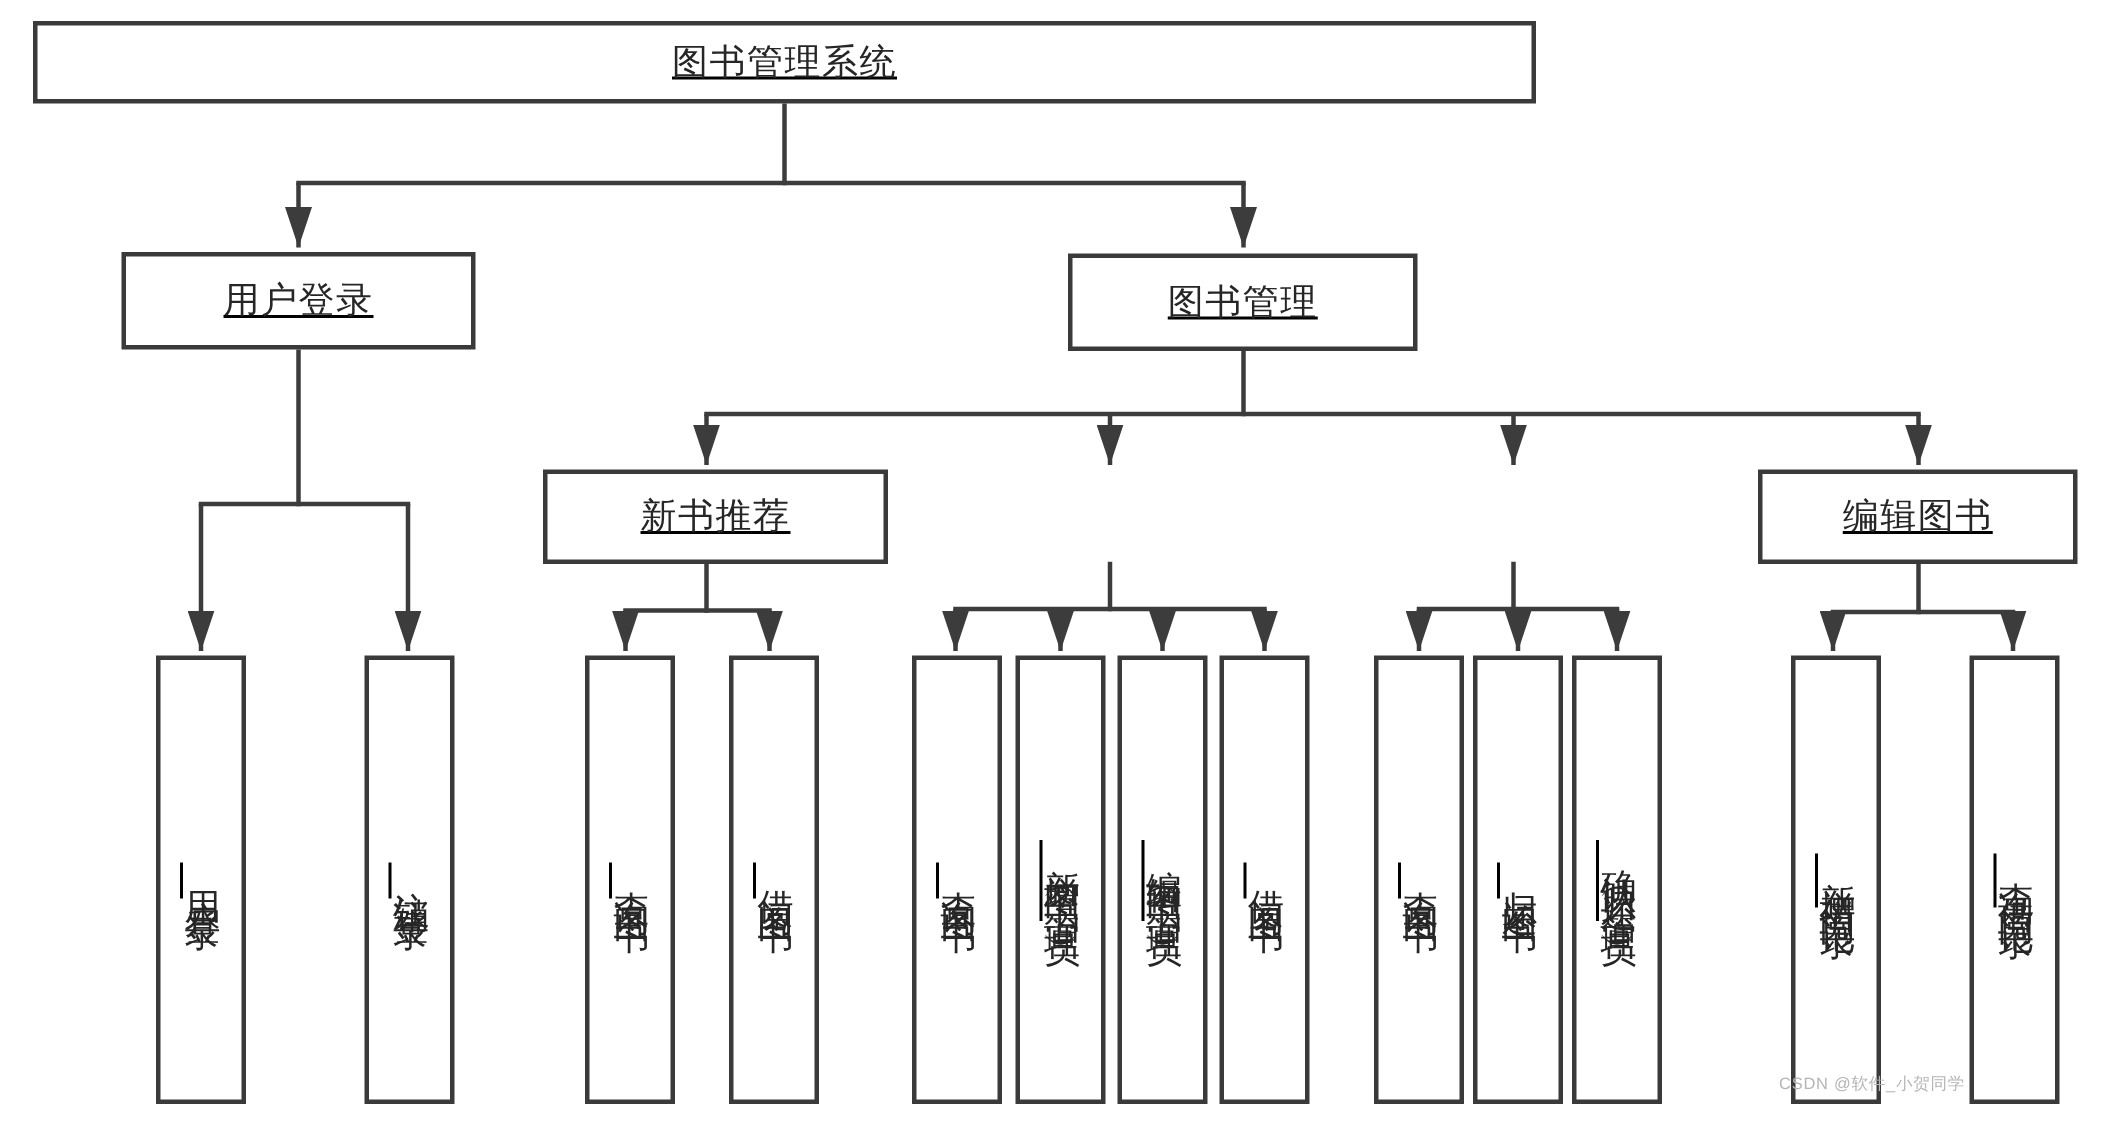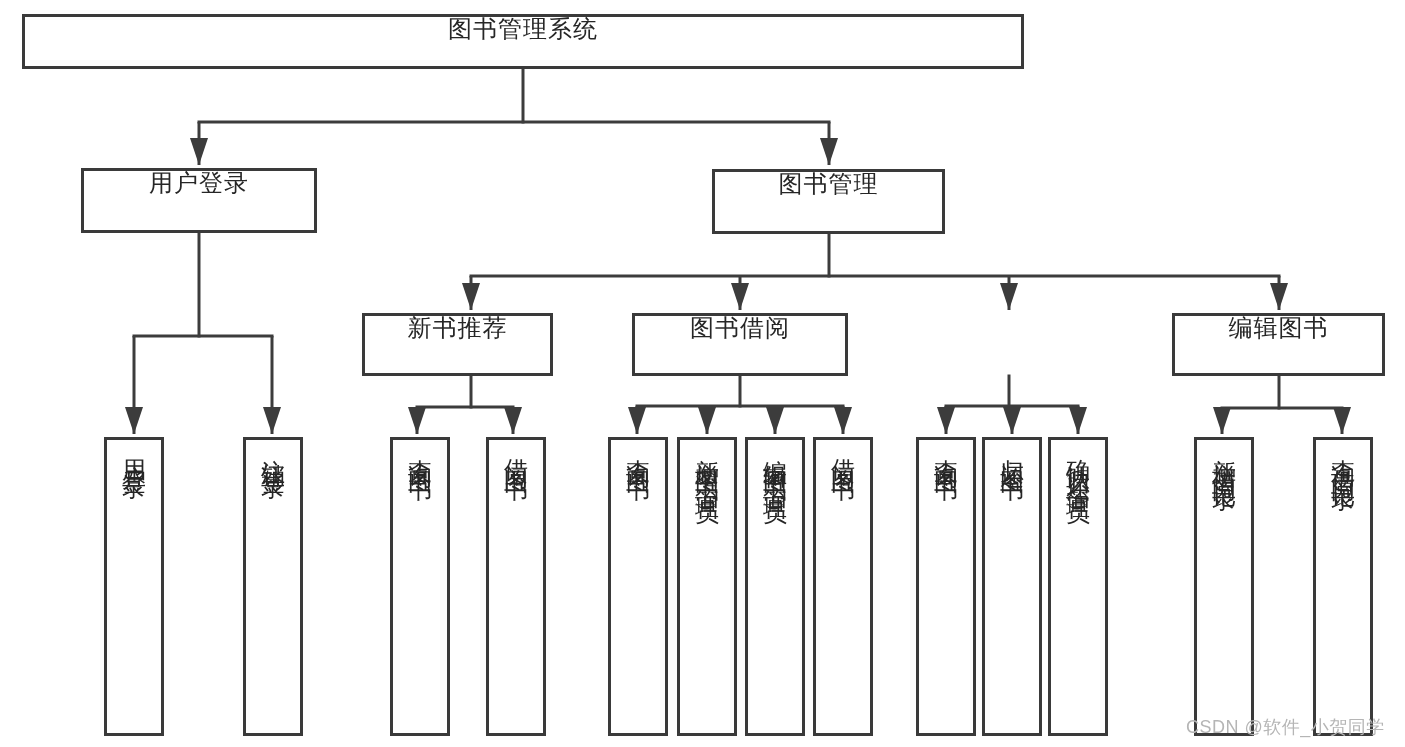--- a/index.html
+++ b/index.html
@@ -19,35 +19,35 @@
   }
   svg.connectors{position:absolute;left:0;top:0;width:1405px;height:747px;}
   svg.connectors path{stroke:var(--line);stroke-width:3;fill:none;}
   svg.connectors path.rail,svg.connectors path.stub{stroke-linecap:square;}
   #arrowhead path{fill:var(--line);stroke:none;}
   .node{
     position:absolute;
     box-sizing:border-box;
     background:var(--background);
     border:3px solid var(--border);
-    display:flex;align-items:flex-start;justify-content:center;
+    display:flex;align-items:center;justify-content:center;text-decoration:underline;
   }
   .hlabel{
     font-size:24px;color:var(--text);
     letter-spacing:1px;white-space:nowrap;line-height:1;
   }
   .vlabel{
     writing-mode:vertical-rl;
     text-orientation:mixed;
     font-size:24px;color:var(--text);
     letter-spacing:6px;line-height:1;white-space:nowrap;
   }
   .watermark{
     position:absolute;left:1186px;top:715px;
-    font-size:18px;color:var(--watermark);
+    font-size:11px;color:var(--watermark);
     letter-spacing:0.5px;white-space:nowrap;
   }
 </style>
 </head>
 <body>
 
 <div class="stage">
 
   <svg class="connectors" viewBox="0 0 1405 747" xmlns="http://www.w3.org/2000/svg">
     <defs>
@@ -115,25 +115,22 @@
     <span class="hlabel">图书管理系统</span>
   </div>
 
   <div class="node" style="left:81px;top:168px;width:236px;height:65px">
     <span class="hlabel">用户登录</span>
   </div>
   <div class="node" style="left:712px;top:169px;width:233px;height:65px">
     <span class="hlabel">图书管理</span>
   </div>
 
-  <div class="node" style="left:362px;top:313px;width:191px;height:63px">
+  <div class="node" style="left:362px;top:313px;width:230px;height:63px">
     <span class="hlabel">新书推荐</span>
-  </div>
-  <div class="node" style="left:632px;top:313px;width:216px;height:63px">
-    <span class="hlabel">图书借阅</span>
   </div>
   <div class="node" style="left:1172px;top:313px;width:213px;height:63px">
     <span class="hlabel">编辑图书</span>
   </div>
 
   <div class="node" style="left:104px;top:437px;width:60px;height:299px">
     <span class="vlabel">用户登录</span>
   </div>
   <div class="node" style="left:243px;top:437px;width:60px;height:299px">
     <span class="vlabel">注销登录</span>

